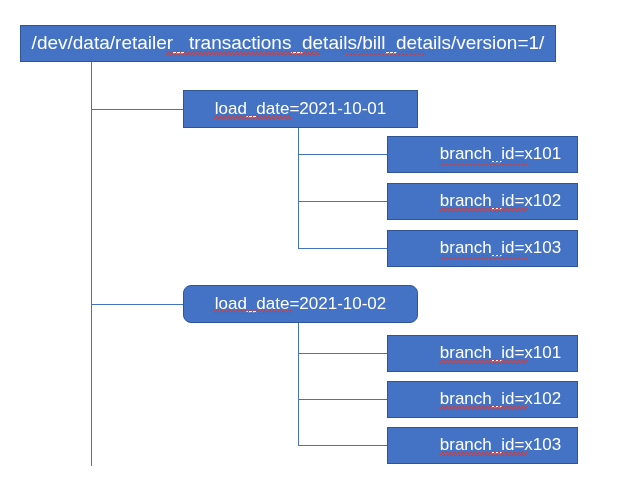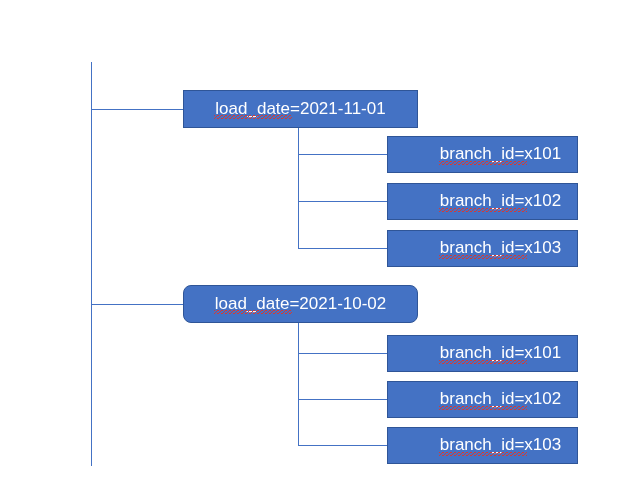--- a/index.html
+++ b/index.html
@@ -113,27 +113,34 @@
   #subtrunk-1 { left: 298px; top: 323px; height: 122px; }
   #subconn-1-0 { left: 298px; top: 353px; width: 89px; }
   #subconn-1-1 { left: 298px; top: 399px; width: 89px; }
   #subconn-1-2 { left: 298px; top: 445px; width: 89px; }
 </style>
 </head>
 <body>
 
 <div id="canvas">
 
+  <div class="node" id="root-node">
+    <span class="label squiggle-multi">
+      <span class="label">/dev/data/retailer_ transactions_details/bill_details/version=1/</span>
+      <span class="squiggle squiggle-a"></span>
+      <span class="squiggle squiggle-b"></span>
+    </span>
+  </div>
 
   <div class="conn-v" id="trunk-main"></div>
   <div class="conn-h" id="trunk-branch-0"></div>
   <div class="conn-h" id="trunk-branch-1"></div>
 
   <div class="node level2" id="load-date-0">
-    <span class="label squiggle">load_date=2021-11-01</span>
+    <span class="label squiggle">load_date=2021-10-01</span>
   </div>
 
   <div class="conn-v" id="subtrunk-0"></div>
   <div class="conn-h" id="subconn-0-0"></div>
   <div class="conn-h" id="subconn-0-1"></div>
   <div class="conn-h" id="subconn-0-2"></div>
 
   <div class="node level3" id="branch-0-0">
     <span class="label squiggle">branch_id=x101</span>
   </div>

